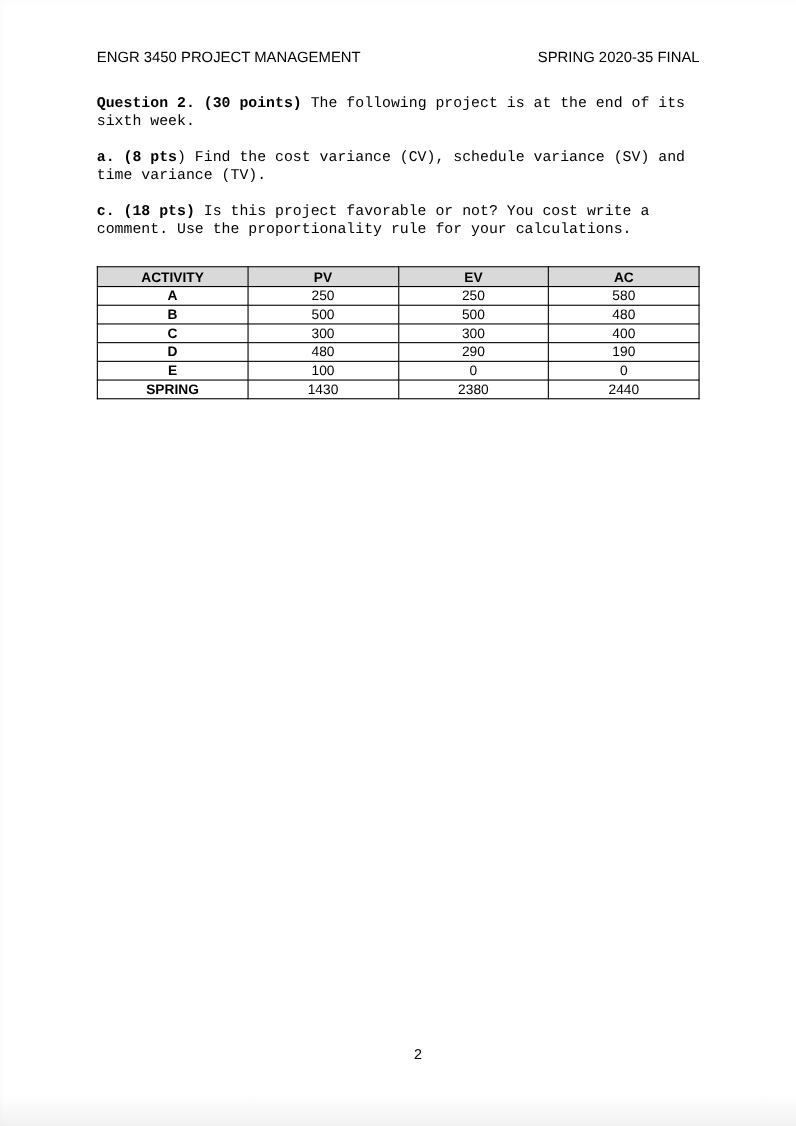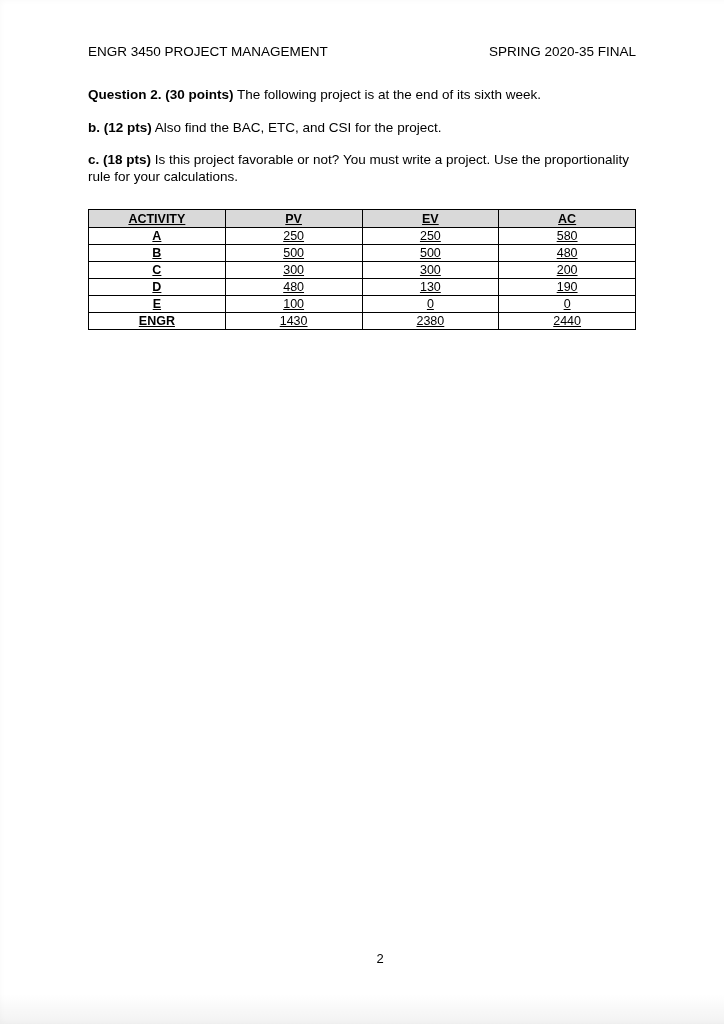--- a/index.html
+++ b/index.html
@@ -37,39 +37,39 @@
     display: flex;
     justify-content: space-between;
     align-items: baseline;
     font-size: 13.5px;
     margin-bottom: 28px;
   }
   .para {
     font-size: 13.5px;
     line-height: 16.5px;
     margin: 0 0 16px 0;
+    font-family: Liberation Mono, monospace;
   }
   .para .b {
     font-weight: bold;
   }
   .activity-table {
     margin-top: 24px;
     width: 548px;
     border-collapse: collapse;
     table-layout: fixed;
     font-size: 12.5px;
   }
   .activity-table th,
   .activity-table td {
     border: 1px solid #000000;
     text-align: center;
     vertical-align: middle;
     height: 16px;
     padding: 0 2px;
-    text-decoration: underline;
   }
   .activity-table th {
     background: #d9d9d9;
     font-weight: bold;
     height: 17px;
   }
   .activity-table td.rowlabel {
     font-weight: bold;
   }
   .page-footer {
@@ -87,24 +87,24 @@
 <div class="page">
   <div class="content">
 
     <div class="doc-header">
       <span>ENGR 3450 PROJECT MANAGEMENT</span>
       <span>SPRING 2020-35 FINAL</span>
     </div>
 
     <p class="para"><span class="b">Question 2. (30 points)</span><span> The following project is at the end of its sixth week.</span></p>
 
+    <p class="para"><span class="b">a. (8 pts</span><span>) Find the cost variance (CV), schedule variance (SV) and time variance (TV).</span></p>
 
-    <p class="para"><span class="b">b. (12 pts)</span><span> Also find the BAC, ETC, and CSI for the project.</span></p>
 
-    <p class="para"><span class="b">c. (18 pts)</span><span> Is this project favorable or not? You must write a project. Use the proportionality rule for your calculations.</span></p>
+    <p class="para"><span class="b">c. (18 pts)</span><span> Is this project favorable or not? You cost write a comment. Use the proportionality rule for your calculations.</span></p>
 
     <table class="activity-table">
       <thead>
         <tr>
           <th>ACTIVITY</th>
           <th>PV</th>
           <th>EV</th>
           <th>AC</th>
         </tr>
       </thead>
@@ -118,36 +118,36 @@
         <tr>
           <td class="rowlabel">B</td>
           <td>500</td>
           <td>500</td>
           <td>480</td>
         </tr>
         <tr>
           <td class="rowlabel">C</td>
           <td>300</td>
           <td>300</td>
-          <td>200</td>
+          <td>400</td>
         </tr>
         <tr>
           <td class="rowlabel">D</td>
           <td>480</td>
-          <td>130</td>
+          <td>290</td>
           <td>190</td>
         </tr>
         <tr>
           <td class="rowlabel">E</td>
           <td>100</td>
           <td>0</td>
           <td>0</td>
         </tr>
         <tr>
-          <td class="rowlabel">ENGR</td>
+          <td class="rowlabel">SPRING</td>
           <td>1430</td>
           <td>2380</td>
           <td>2440</td>
         </tr>
       </tbody>
     </table>
 
   </div>
 
   <div class="page-footer">2</div>

